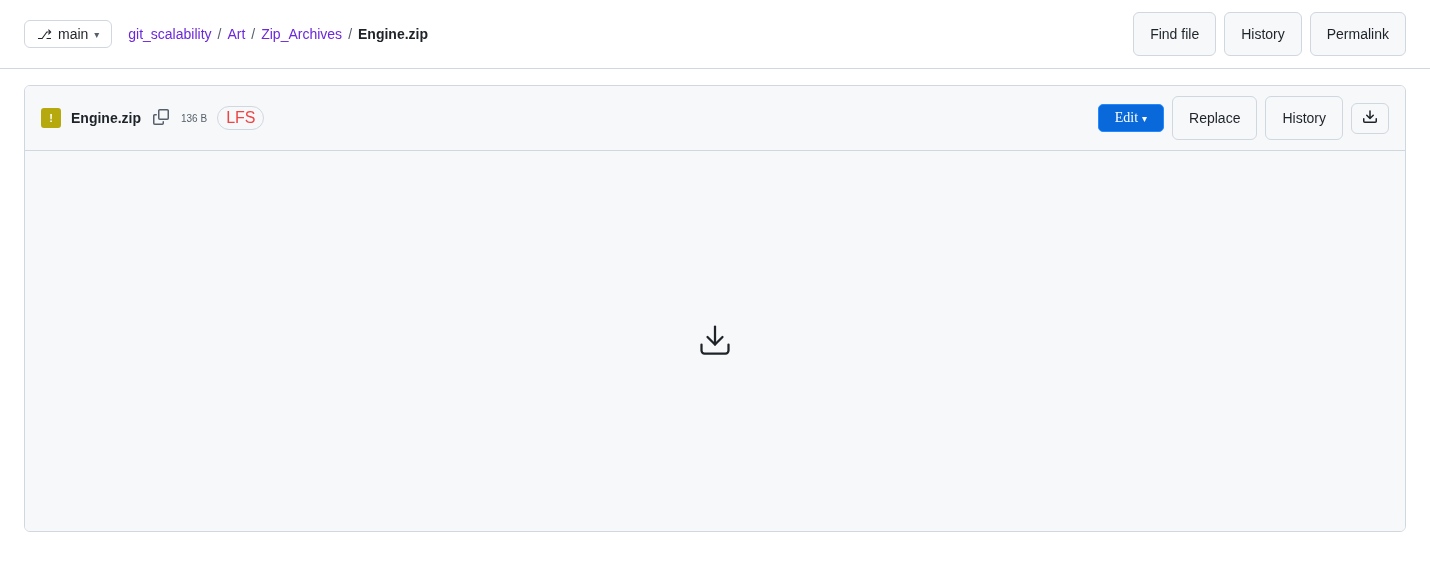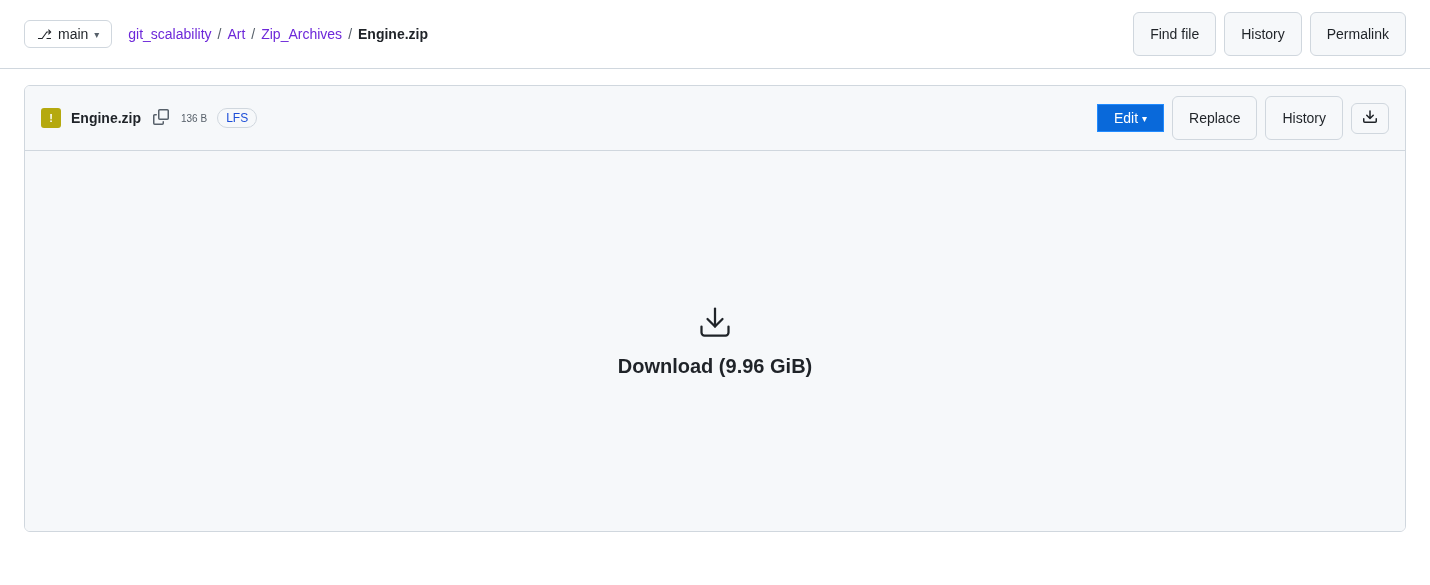--- a/index.html
+++ b/index.html
@@ -138,43 +138,43 @@
 
     .file-size {
       color: #57606a;
       font-size: 10px;
     }
 
     .lfs-badge {
       padding: 2px 8px;
       border: 1px solid #d0d7de;
       border-radius: 20px;
-      font-size: 12px;
-      color: #1d4ed8;
+      font-size: 16px;
+      color: #ef4444;
       background: #f6f8fa;
     }
 
     .file-actions {
       display: flex;
       align-items: center;
       gap: 8px;
     }
 
     .btn-primary {
       display: flex;
       align-items: center;
       gap: 4px;
       padding: 5px 16px;
       border: 1px solid #218bff;
-      border-radius: 0;
+      border-radius: 5px;
       background: #0969da;
       color: #ffffff;
       font-size: 14px;
       cursor: pointer;
-      font-family: Liberation Sans, sans-serif;
+      font-family: Liberation Serif, serif;
       margin-left: 28px;
     }
 
     .btn-primary .dropdown-arrow {
       font-size: 10px;
     }
 
     .btn-icon {
       padding: 5px 10px;
       border: 1px solid #d0d7de;
@@ -266,15 +266,14 @@
   </div>
 
   <div class="file-body">
     <div>
       <svg width="36" height="36" viewBox="0 0 24 24" fill="none" stroke="#1f2328" stroke-width="1.5" stroke-linecap="round" stroke-linejoin="round">
         <path d="M21 15v4a2 2 0 01-2 2H5a2 2 0 01-2-2v-4"></path>
         <polyline points="7 10 12 15 17 10"></polyline>
         <line x1="12" y1="15" x2="12" y2="3"></line>
       </svg>
     </div>
-    <span class="download-label">Download (9.96 GiB)</span>
   </div>
 </div>
 
 </body></html>

